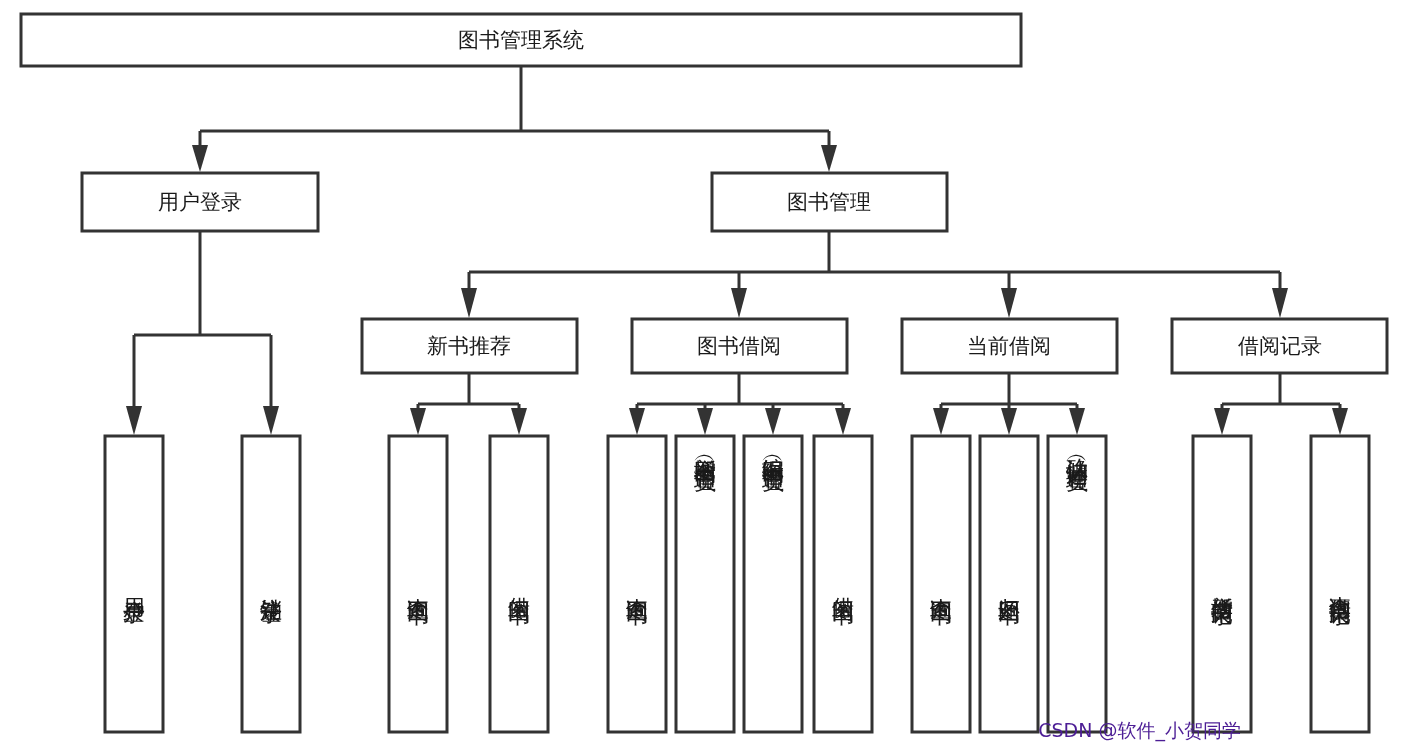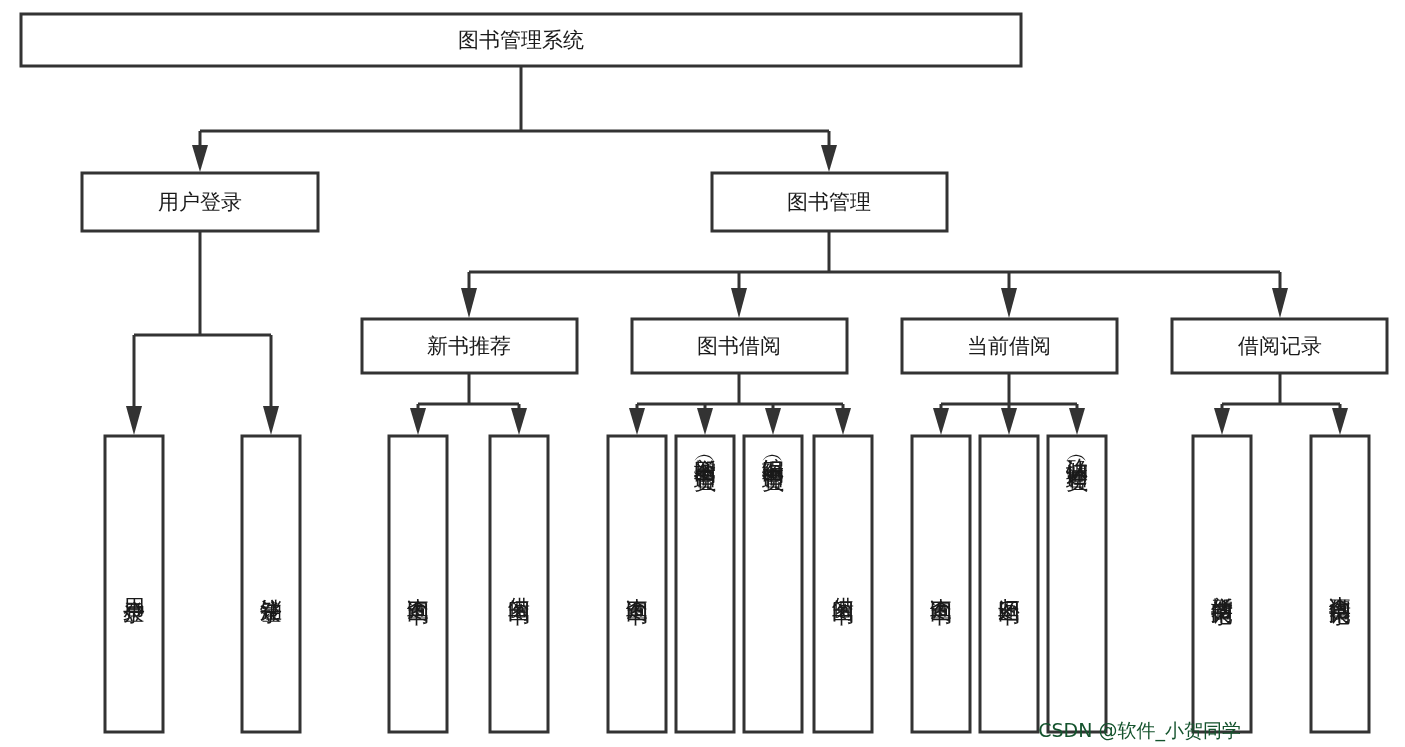--- a/index.html
+++ b/index.html
@@ -64,21 +64,21 @@
     color: #1a1a1a;
     letter-spacing: 2px;
     white-space: nowrap;
   }
   .watermark {
     position: absolute;
     right: 8px;
     bottom: 3px;
     font-family: "DejaVu Sans", "Liberation Sans", sans-serif;
     font-size: 19px;
-    color: #14532d;
+    color: #4c1d95;
     white-space: nowrap;
     user-select: none;
   }
 </style>
 </head>
 <body>
 
 <div id="diagram-root">
 
   <svg id="tree-svg" viewBox="0 0 1405 747">

